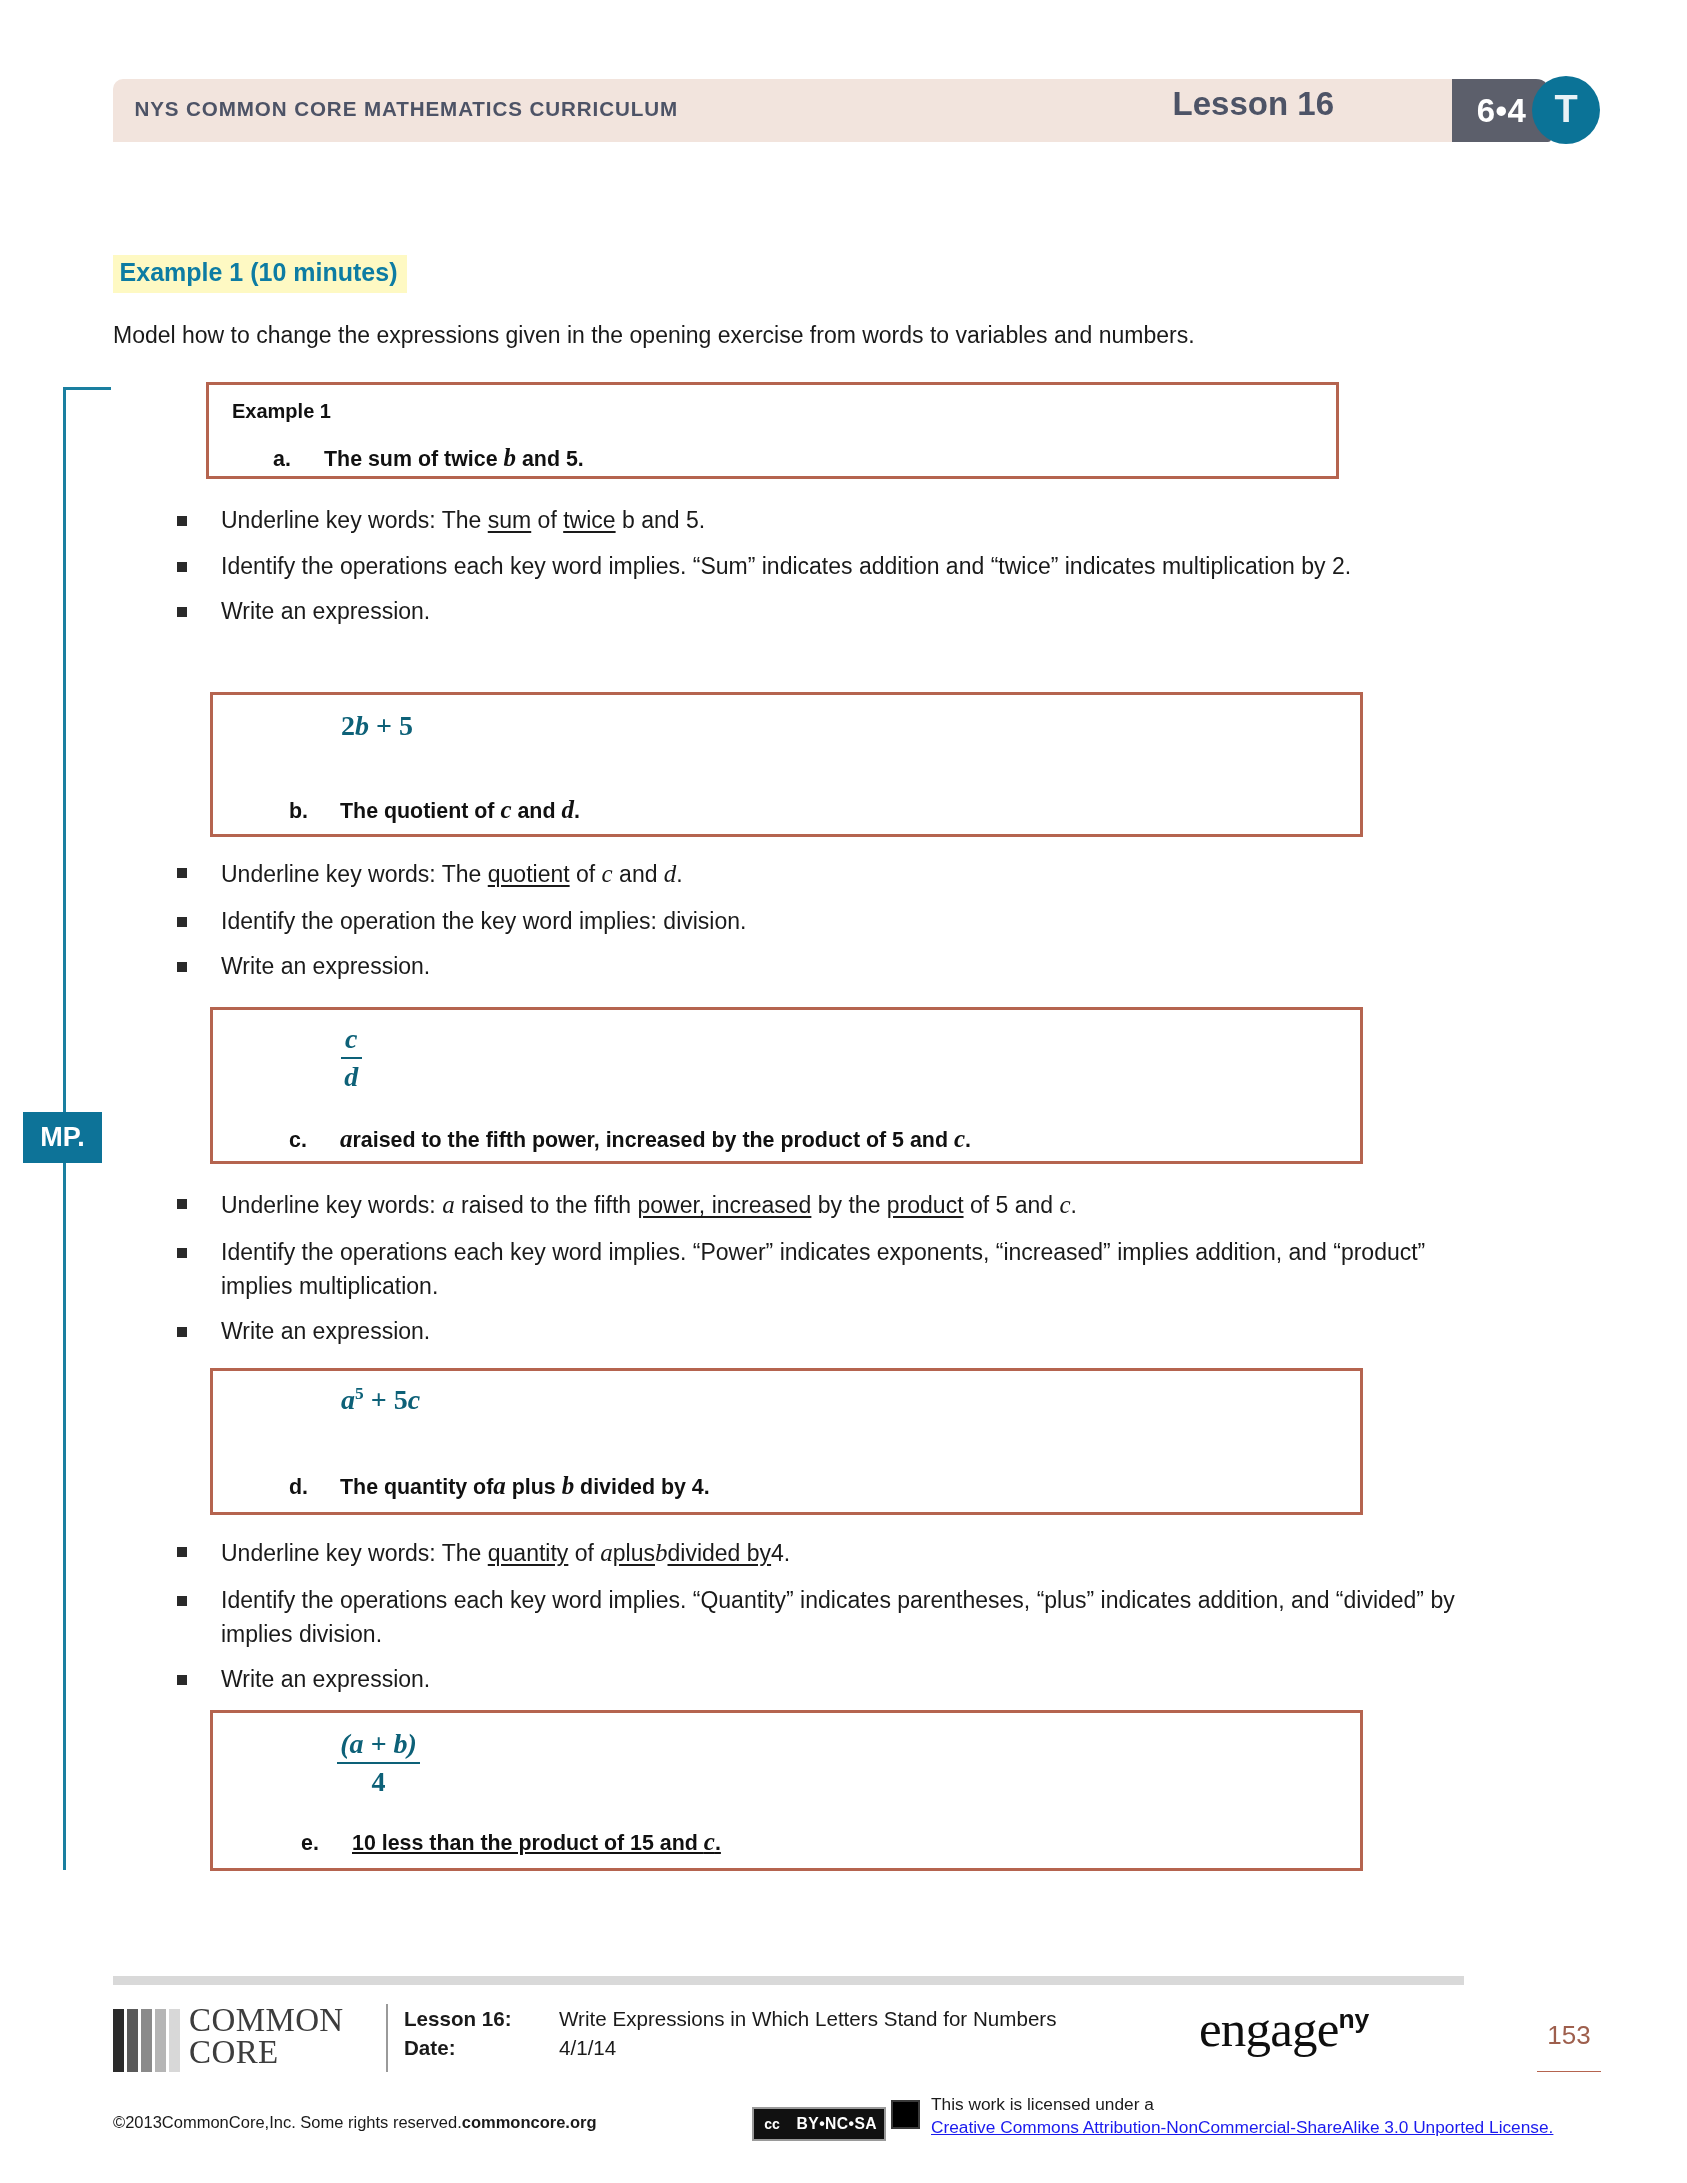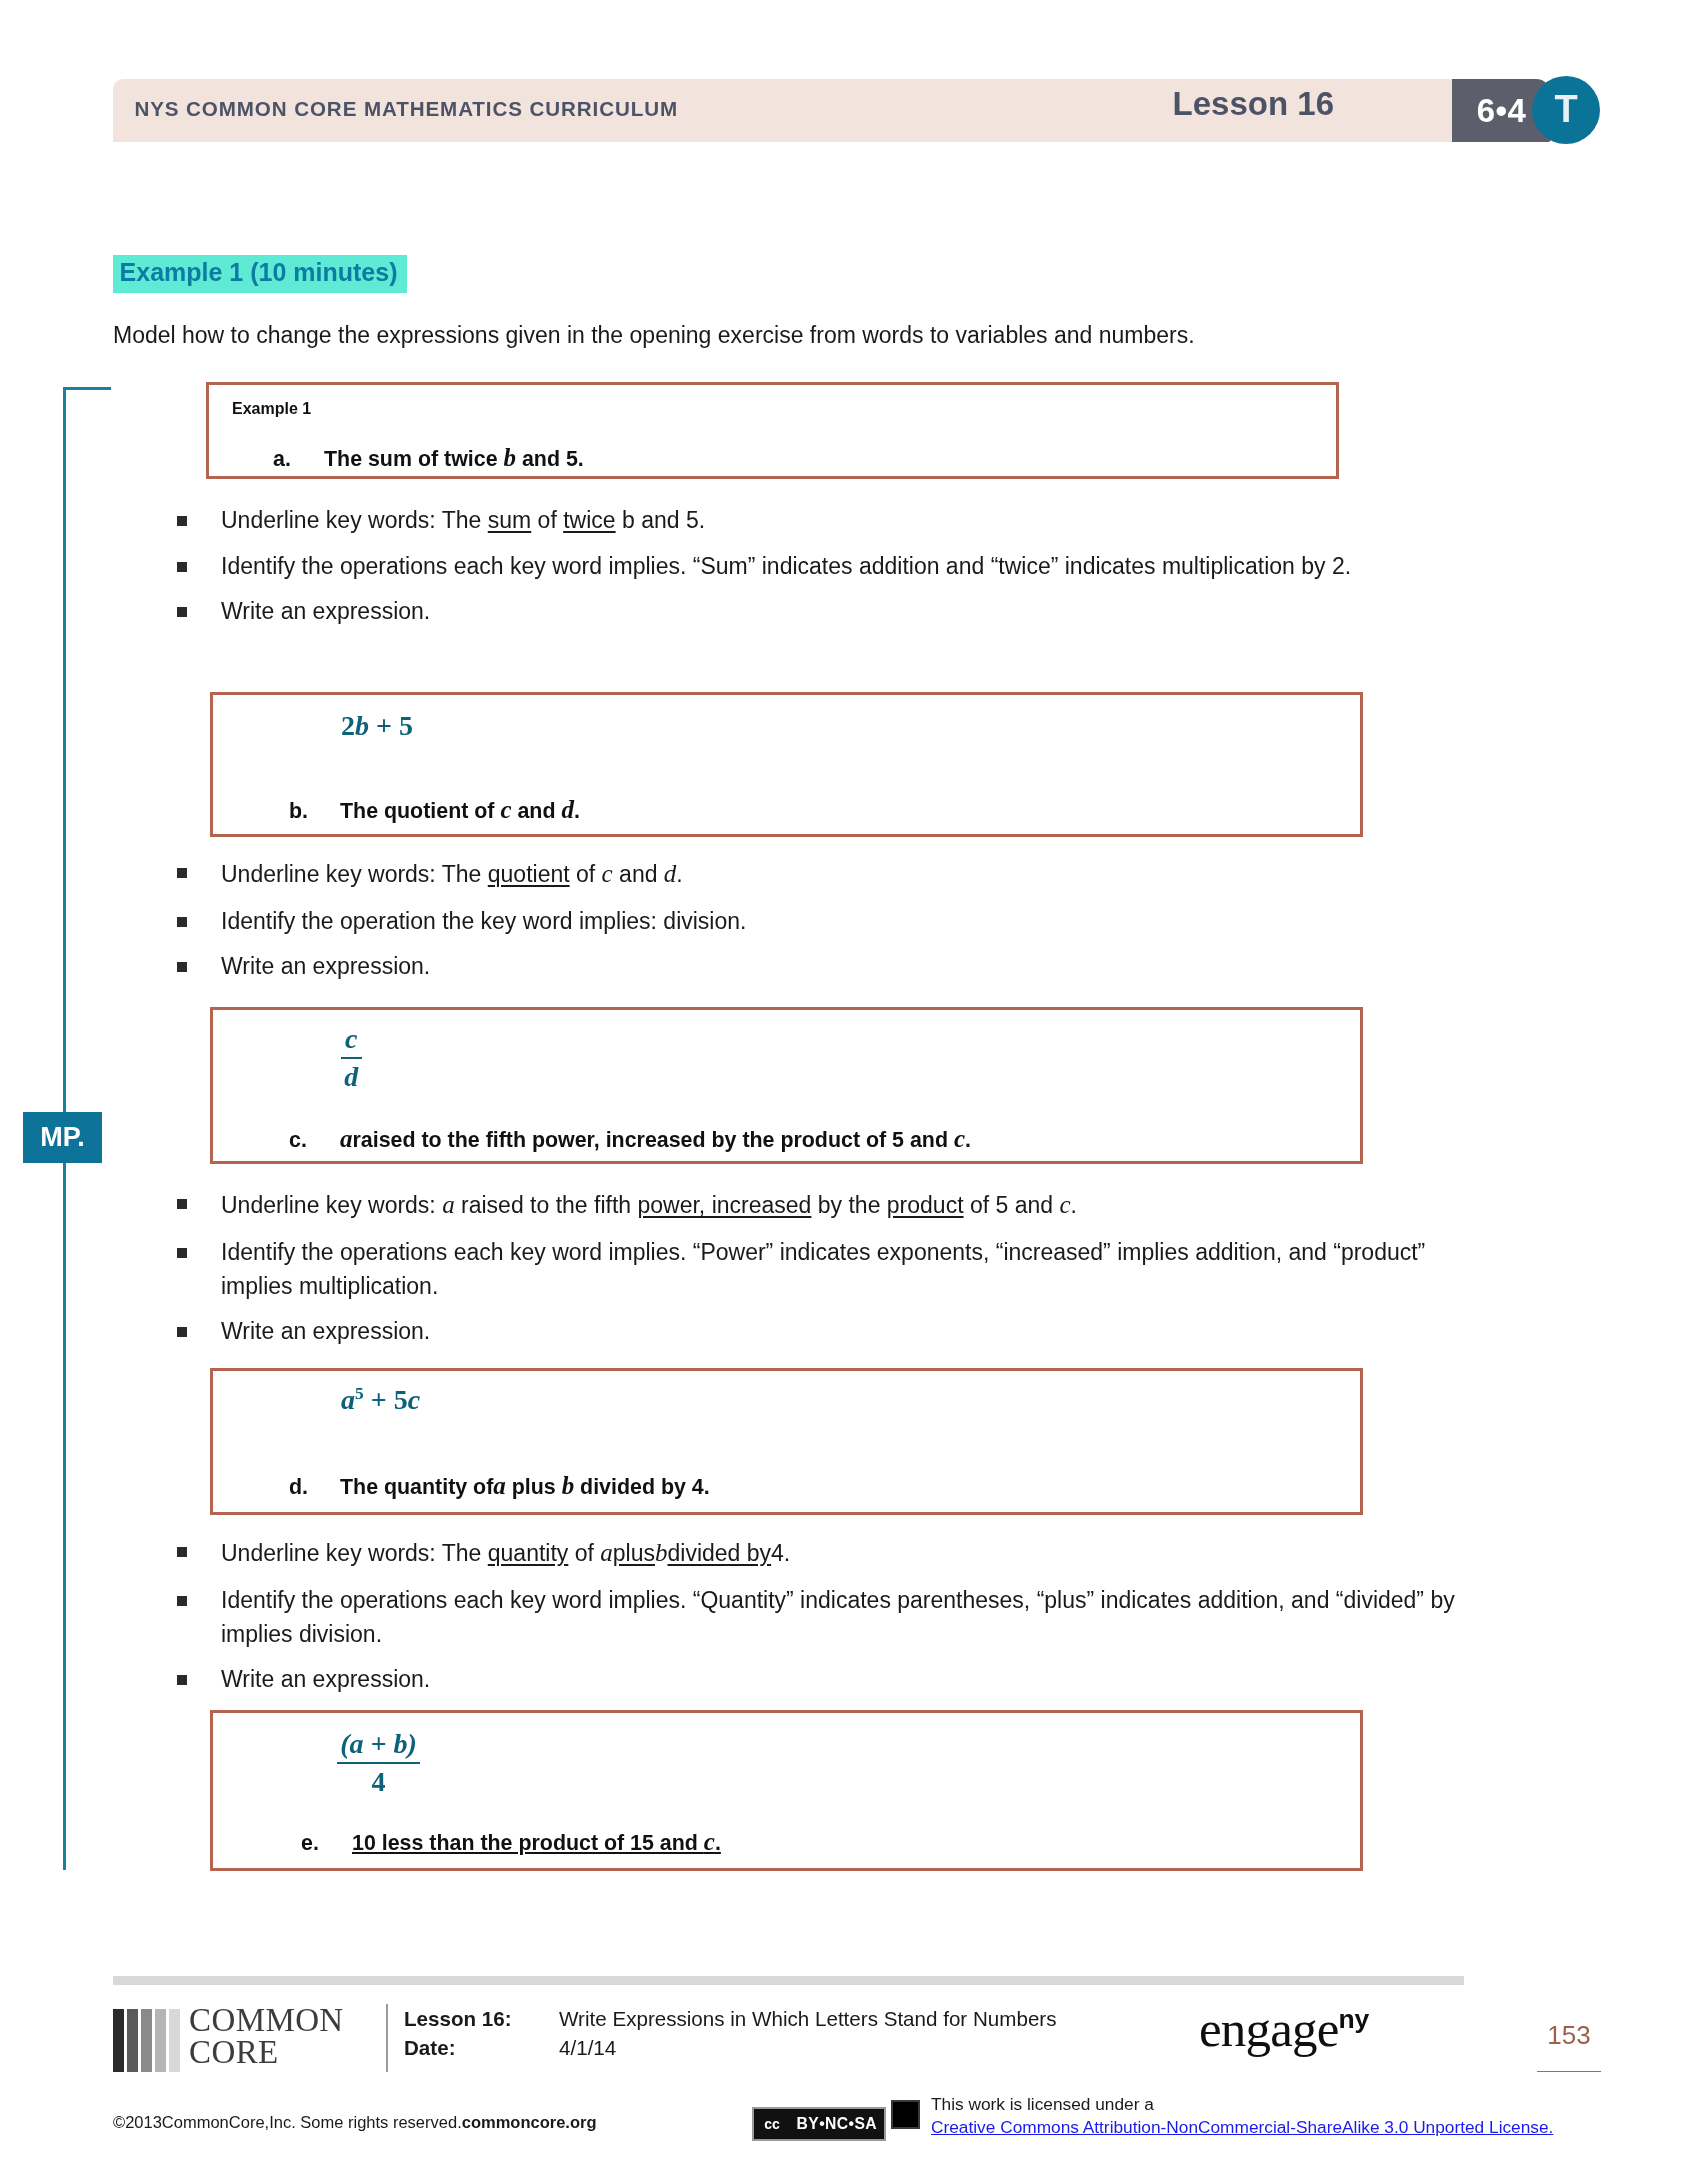--- a/index.html
+++ b/index.html
@@ -123,21 +123,21 @@
     display: flex;
     align-items: center;
     justify-content: center;
   }
 
   
   .section-heading {
     position: absolute;
     left: 113px;
     top: 255px;
-    background: #5eead4;
+    background: #fef9c3;
     color: #0d7ca3;
     font-size: 25px;
     font-weight: bold;
     padding: 5px 10px 8.2px 6.6px;
     line-height: 1.0;
   }
   .intro-text {
     position: absolute;
     left: 113px;
     top: 318px;
@@ -151,21 +151,21 @@
   .ex-box {
     position: absolute;
     border: 3.3px solid #b5644f;
     background: #ffffff;
     box-sizing: border-box;
   }
   .ex-label {
     position: absolute;
     left: 23px;
     top: 15px;
-    font-size: 16px;
+    font-size: 20px;
     font-weight: bold;
     color: #111111;
   }
   .ex-item {
     position: absolute;
     font-size: 21.4px;
     font-weight: bold;
     color: #111111;
     white-space: nowrap;
   }

